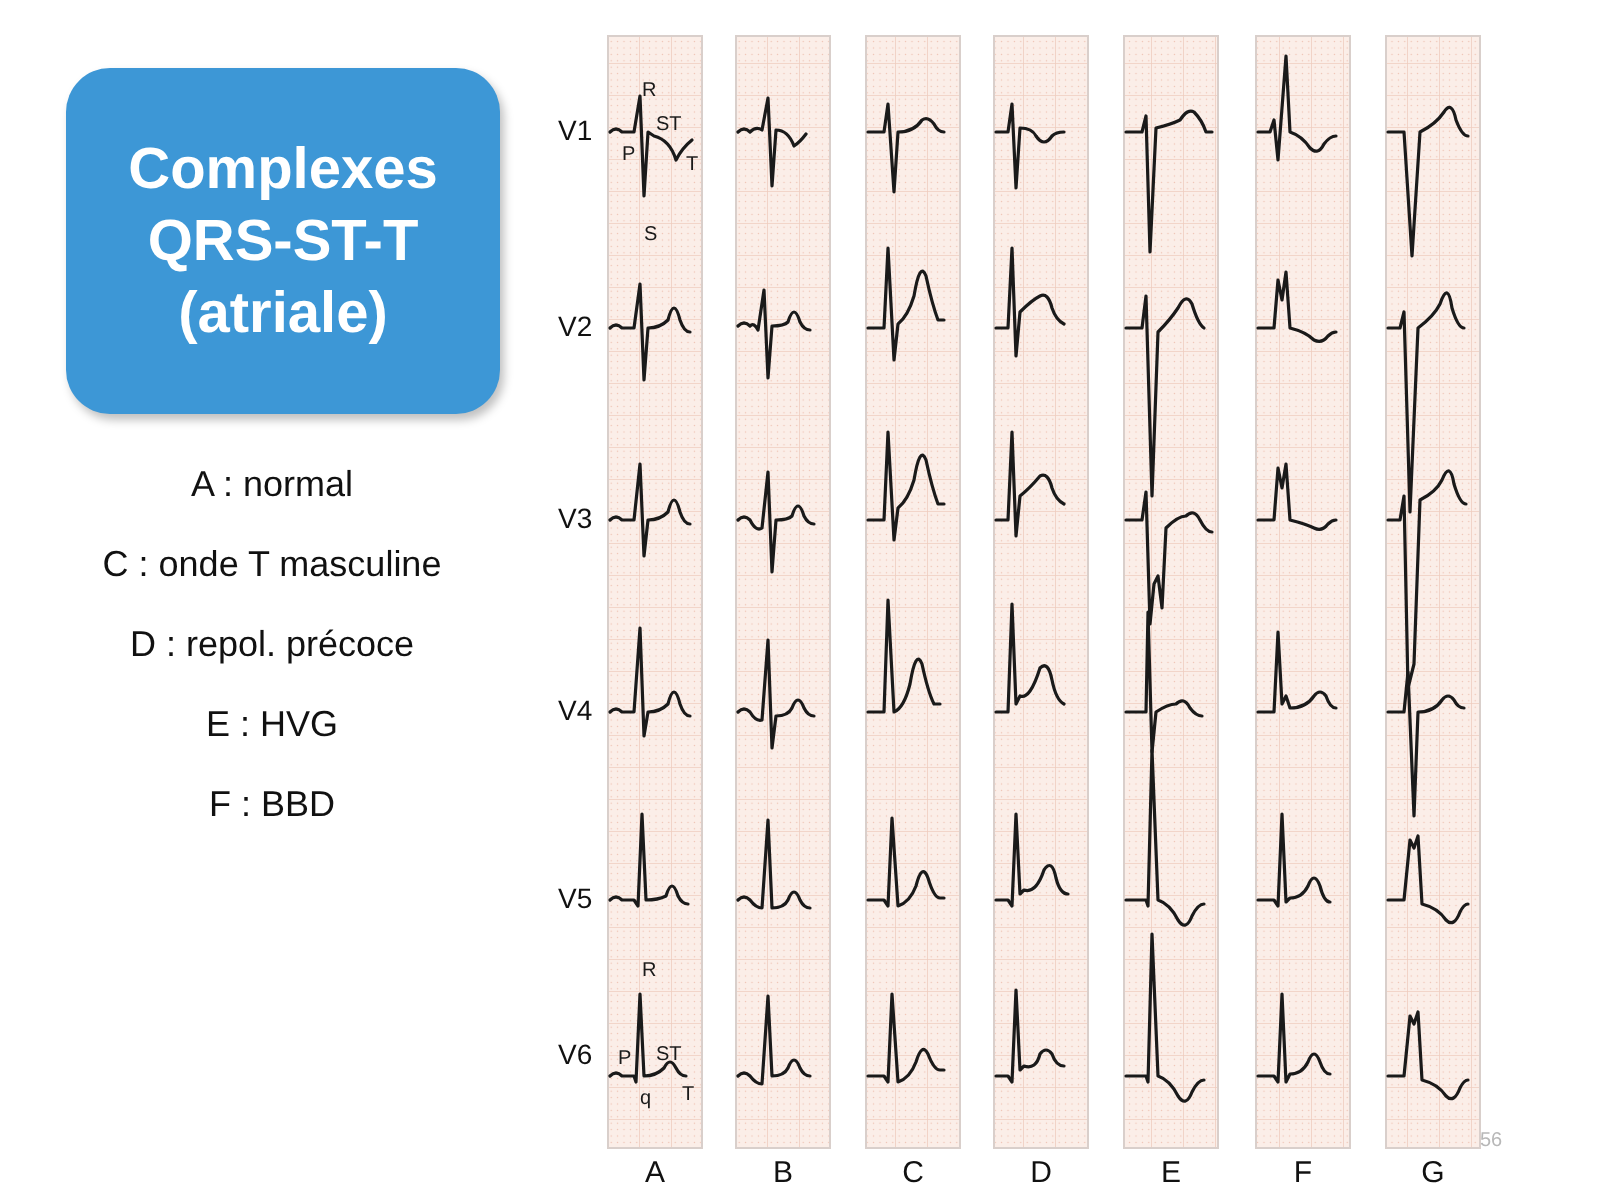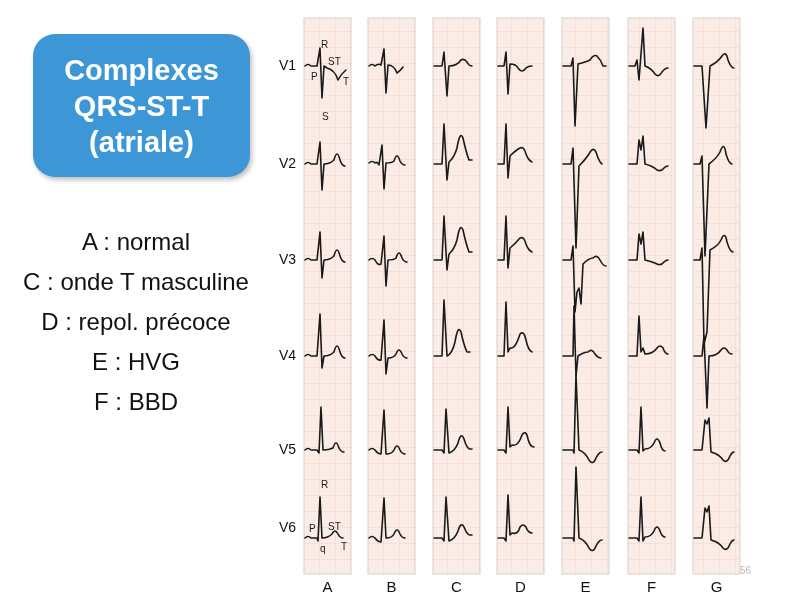--- a/index.html
+++ b/index.html
@@ -1,23 +1,23 @@
 <!DOCTYPE html>
 <html><head>
 <meta charset="utf-8">
 <style>
   html, body { margin:0; padding:0; }
   body { width:800px; height:600px; background:#ffffff; position:relative; overflow:hidden;
          font-family:"Liberation Sans", sans-serif; }
-  .title-box { position:absolute; left:33px; top:34px; width:217px; height:143px;
+  .title-box { position:absolute; left:33px; top:34px; width:217px; height:173px;
     background:#3d97d6; border-radius:22px; box-shadow:2px 3px 5px rgba(0,0,0,0.25);
     display:flex; flex-direction:column; align-items:center; justify-content:center; }
   .title-line { color:#ffffff; font-weight:bold; font-size:29px; line-height:36px; text-align:center; }
   .legend { position:absolute; left:0; top:222px; width:272px; }
-  .legend-item { text-align:center; font-size:24px; color:#111; height:40px; line-height:40px; }
+  .legend-item { text-align:center; font-size:18px; color:#111; height:40px; line-height:40px; }
   .ecg-area { position:absolute; left:0; top:0; width:800px; height:600px; pointer-events:none; }
   .ecg-area svg { position:absolute; left:0; top:0; }
   .lead-label { position:absolute; left:279px; font-size:14px; color:#111; }
   .col-label { position:absolute; top:578px; width:47px; text-align:center; font-size:15px; color:#111; }
   .page-num { position:absolute; left:740px; top:565px; font-size:10px; color:#b8b8b8; }
 </style>
 </head>
 <body>
 
 <div class="title-box">

